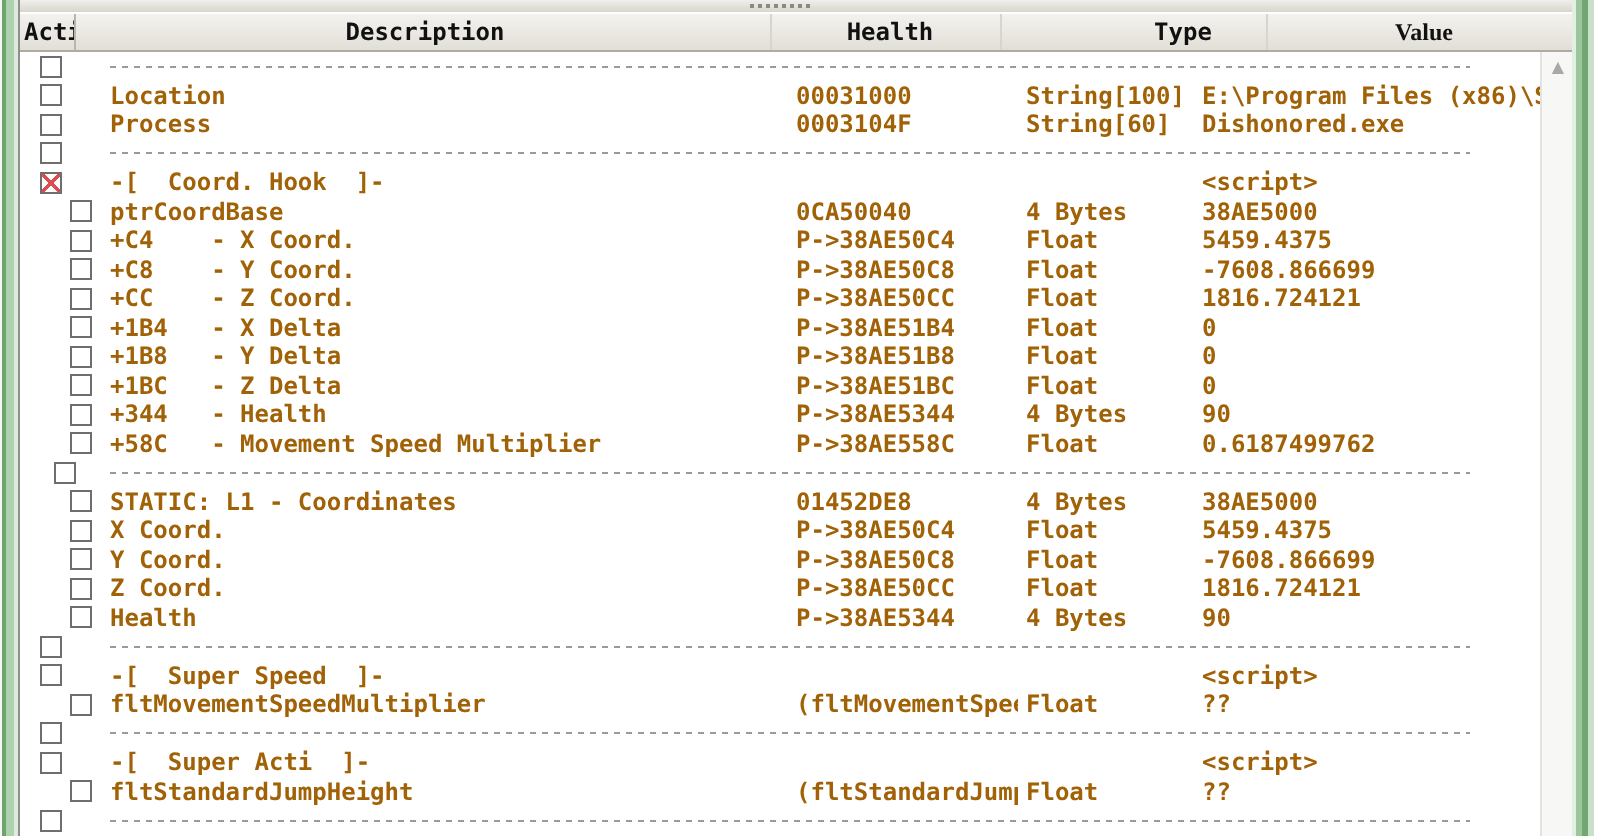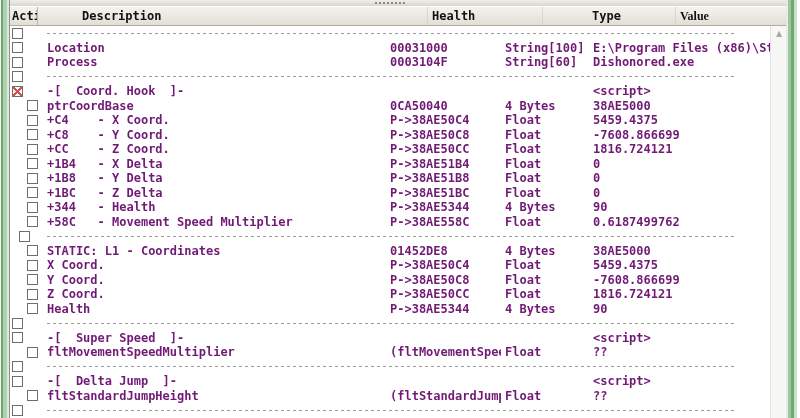--- a/index.html
+++ b/index.html
@@ -16,31 +16,31 @@
   
   .top-bar { position:absolute; left:10px; top:0; width:776px; height:7px;
     background:linear-gradient(#f0efeb,#d8d5cd); border-bottom:1px solid #ffffff; }
   .grip { position:absolute; left:365px; top:2px; width:30px; height:3px;
     border-top:2px dotted #8a8a84; }
 
   
   .hdr { position:absolute; left:10px; top:7px; width:776px; height:19px;
     display:flex; background:linear-gradient(#f3f2ee,#e2dfd7);
     border-bottom:1px solid #aeaba1; font-size:12px; font-weight:700; color:#111;
-    line-height:18px; }
+    line-height:18px;text-align:center; }
   .hcell { overflow:hidden; white-space:pre; border-right:1px solid #d8d5cd; padding-left:2px; }
   .hcell.active { width:28px; border-right:1px solid #b9b6ac; }
-  .hcell.desc  { width:348px;margin-left:42px; }
+  .hcell.desc  { width:348px; }
   .hcell.addr  { width:115px; padding-left:4px; }
   .hcell.type  { width:88px;  padding-left:4px;margin-left:45px; }
   .hcell.value { flex:1; padding-left:4px; border-right:none;font-family:Liberation Serif, serif; }
 
   
   .list { position:absolute; left:10px; top:26px; width:760px; height:392px;
-    background:#fff; overflow:hidden; font-size:12px; font-weight:700; color:#701a75; }
+    background:#fff; overflow:hidden; font-size:12px; font-weight:700; color:#a16207;padding-left:8px; }
   .row { display:flex; height:14.5px; line-height:14.5px; align-items:center; }
   .cbcell { flex:none; width:37px; display:flex; align-items:center; }
   .cb { display:inline-block; width:11px; height:11px; background:#fff;
     border:1px solid #6e6e6e; flex:none; }
   .cb.checked { background:
       linear-gradient(45deg,  transparent 42%, #d94f4f 42% 58%, transparent 58%),
       linear-gradient(-45deg, transparent 42%, #d94f4f 42% 58%, transparent 58%), #fff; }
   .ind0 { margin-left:2px; } .ind1 { margin-left:9px; } .ind2 { margin-left:17px; }
   .cell { overflow:hidden; white-space:pre; height:14.5px; }
   .c-desc { width:339px; }
@@ -275,21 +275,21 @@
       <div class="row">
         <div class="cbcell">
           <span class="cb ind0"></span>
         </div>
         <div class="sepline"></div>
       </div>
       <div class="row">
         <div class="cbcell">
           <span class="cb ind0"></span>
         </div>
-        <div class="cell c-desc">-[  Delta Jump  ]-</div>
+        <div class="cell c-desc">-[  Super Acti  ]-</div>
         <div class="cell c-addr"></div>
         <div class="cell c-type"></div>
         <div class="cell c-val">&lt;script&gt;</div>
       </div>
       <div class="row">
         <div class="cbcell">
           <span class="cb ind2"></span>
         </div>
         <div class="cell c-desc">fltStandardJumpHeight</div>
         <div class="cell c-addr">(fltStandardJump</div>

